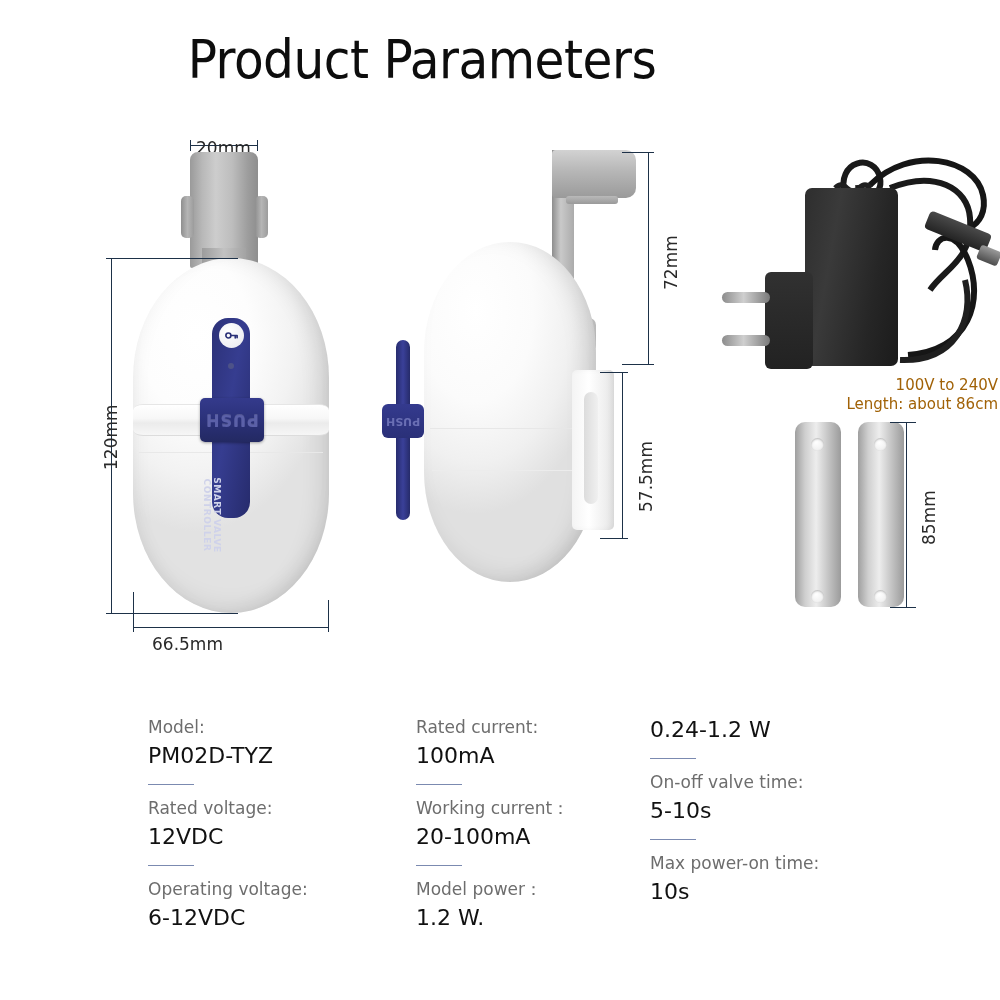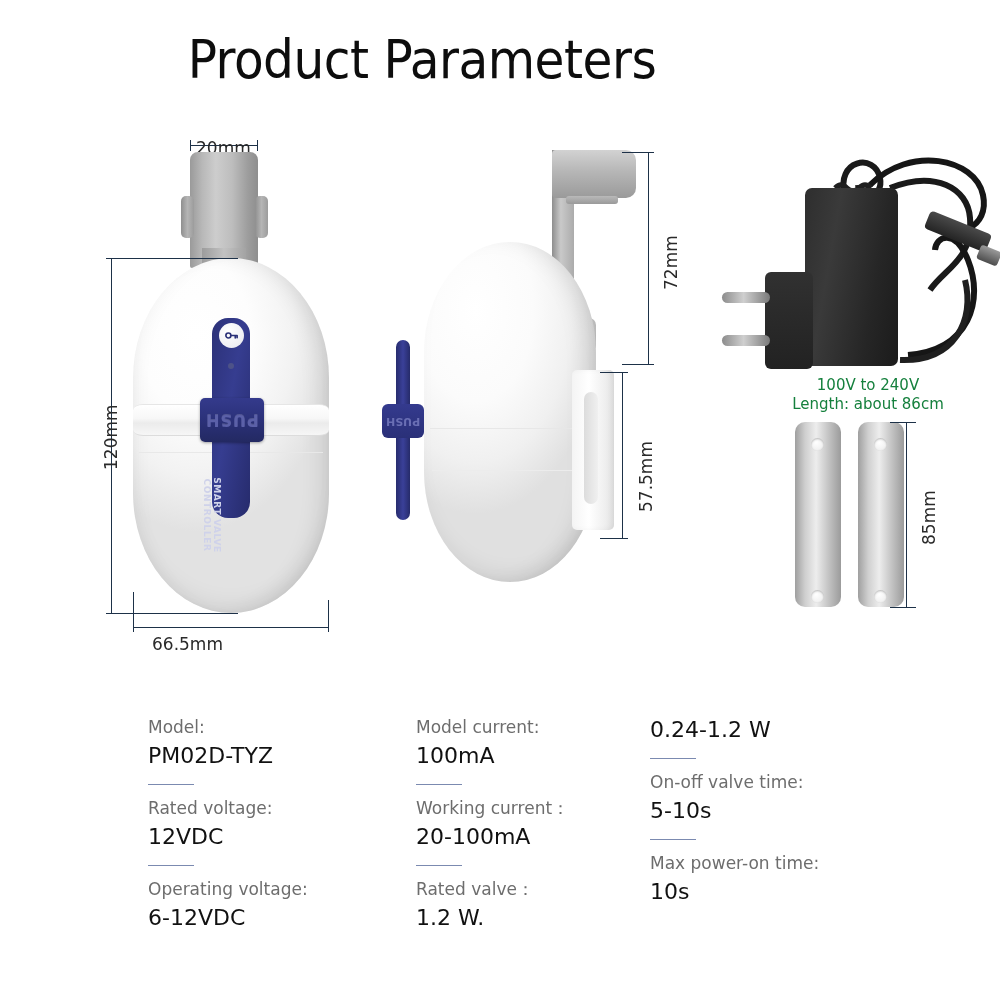--- a/index.html
+++ b/index.html
@@ -159,22 +159,22 @@
     position:absolute;left:925px;top:222px;width:66px;height:19px;border-radius:4px;
     background:linear-gradient(180deg,#4a4a4a,#242424);
     transform:rotate(22deg);
   }
   .barrel-tip{
     position:absolute;left:978px;top:248px;width:22px;height:15px;border-radius:3px;
     background:linear-gradient(180deg,#9a9a9a,#4d4d4d);
     transform:rotate(22deg);
   }
   .cap-note{
-    position:absolute;left:738px;top:376px;width:260px;text-align:center;
-    font-size:15px;color:#15803d;line-height:19px;
+    position:absolute;left:738px;top:376px;width:260px;text-align:right;
+    font-size:15px;color:#a16207;line-height:19px;
   }
 
   
   .strap{
     position:absolute;width:46px;height:185px;border-radius:10px;
     background:linear-gradient(90deg,#9f9f9f 0%,#cfcfcf 22%,#ededed 46%,#c8c8c8 70%,#9b9b9b 100%);
   }
   .hole{
     position:absolute;width:13px;height:13px;border-radius:50%;
     background:radial-gradient(circle at 40% 35%,#ffffff,#f2f2f2 60%,#d8d8d8 100%);
@@ -322,31 +322,31 @@
       </div>
       <div class="rule"></div>
       <div class="item">
         <div class="lbl">Operating voltage:</div>
         <div class="val">6-12VDC</div>
       </div>
     </div>
 
     <div class="col c1">
       <div class="item">
-        <div class="lbl">Model current:</div>
+        <div class="lbl">Rated current:</div>
         <div class="val">100mA</div>
       </div>
       <div class="rule"></div>
       <div class="item">
         <div class="lbl">Working current：</div>
         <div class="val">20-100mA</div>
       </div>
       <div class="rule"></div>
       <div class="item">
-        <div class="lbl">Rated valve：</div>
+        <div class="lbl">Model power：</div>
         <div class="val">1.2 W.</div>
       </div>
     </div>
 
     <div class="col c2">
       <div class="item">
         <div class="val">0.24-1.2 W</div>
       </div>
       <div class="rule"></div>
       <div class="item">

